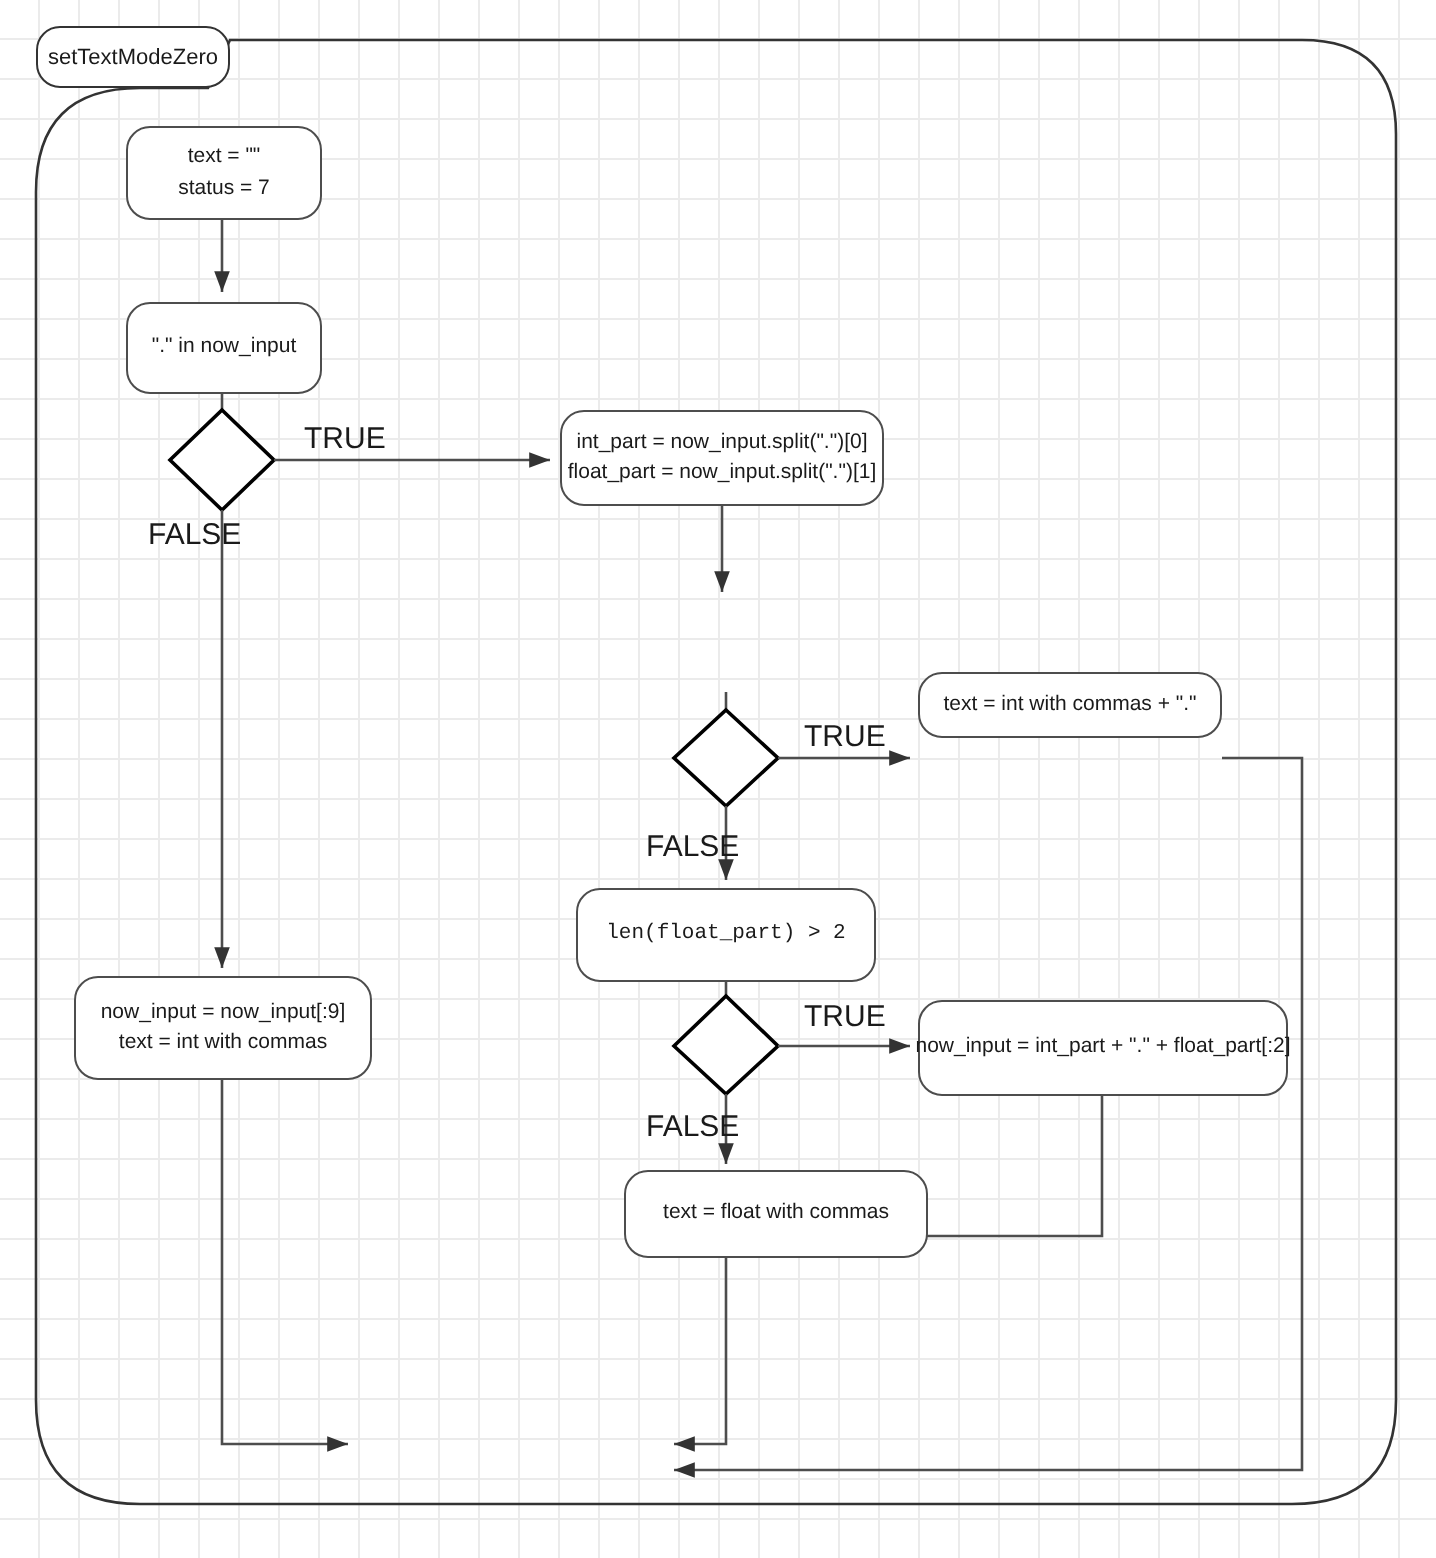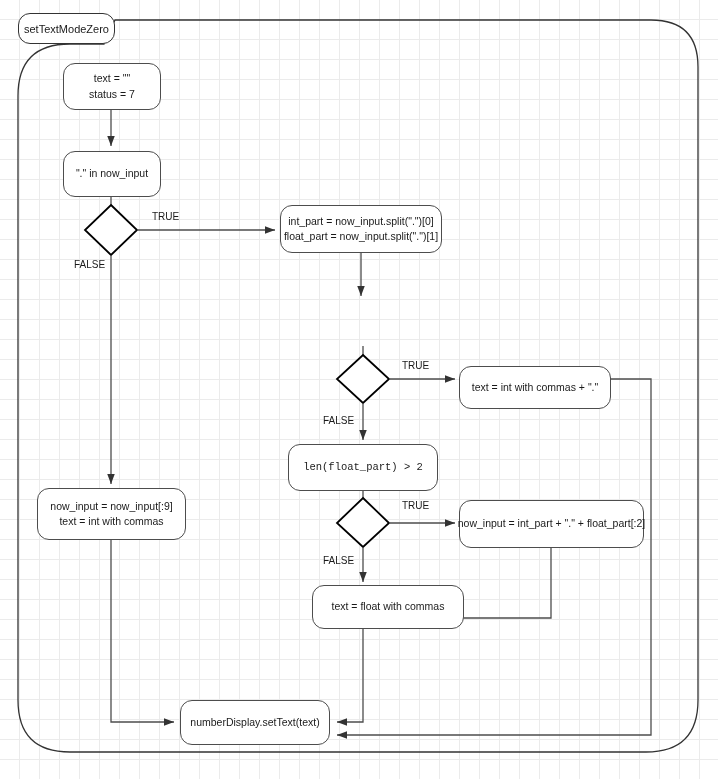--- a/index.html
+++ b/index.html
@@ -56,21 +56,21 @@
     border: 1.3px solid #333333;
     border-radius: 0;
     display: flex;
     align-items: center;
     justify-content: center;
     font-size: 11px;
     color: #1a1a1a;
   }
   .edge-label {
     position: absolute;
-    font-size: 10px;
+    font-size: 15px;
     color: #1a1a1a;
     white-space: nowrap;
   }
   .node-line { display: block; }
 </style>
 </head>
 <body>
 
 <div id="canvas">
 
@@ -132,44 +132,41 @@
   <div class="node" style="left:63px; top:151px; width:98px; height:46px;">
     <span class="node-line">"." in now_input</span>
   </div>
 
   <div class="node" style="left:280px; top:205px; width:162px; height:48px;">
     <span class="node-line">int_part = now_input.split(".")[0]</span>
     <span class="node-line">float_part = now_input.split(".")[1]</span>
   </div>
 
 
-  <div class="node" style="left:459px; top:366px; width:152px; height:43px;justify-content:center;">
+  <div class="node" style="left:459px; top:336px; width:152px; height:33px;justify-content:center;">
     <span class="node-line">text = int with commas + "."</span>
   </div>
 
   <div class="node" style="left:288px; top:444px; width:150px; height:47px;font-family:Liberation Mono, monospace;">
     <span class="node-line">len(float_part) &gt; 2</span>
   </div>
 
   <div class="node" style="left:459px; top:500px; width:185px; height:48px;">
     <span class="node-line">now_input = int_part + "." + float_part[:2]</span>
   </div>
 
   <div class="node" style="left:288px; top:585px; width:152px; height:44px;margin-left:24px;">
     <span class="node-line">text = float with commas</span>
   </div>
 
   <div class="node" style="left:37px; top:488px; width:149px; height:52px;">
     <span class="node-line">now_input = now_input[:9]</span>
     <span class="node-line">text = int with commas</span>
   </div>
 
-  <div class="node" style="left:180px; top:700px; width:150px; height:45px;">
-    <span class="node-line">numberDisplay.setText(text)</span>
-  </div>
 
   <div class="edge-label" style="left:152px; top:211px;">TRUE</div>
   <div class="edge-label" style="left:74px; top:259px;">FALSE</div>
 
   <div class="edge-label" style="left:402px; top:360px;">TRUE</div>
   <div class="edge-label" style="left:323px; top:415px;">FALSE</div>
 
   <div class="edge-label" style="left:402px; top:500px;">TRUE</div>
   <div class="edge-label" style="left:323px; top:555px;">FALSE</div>
 

